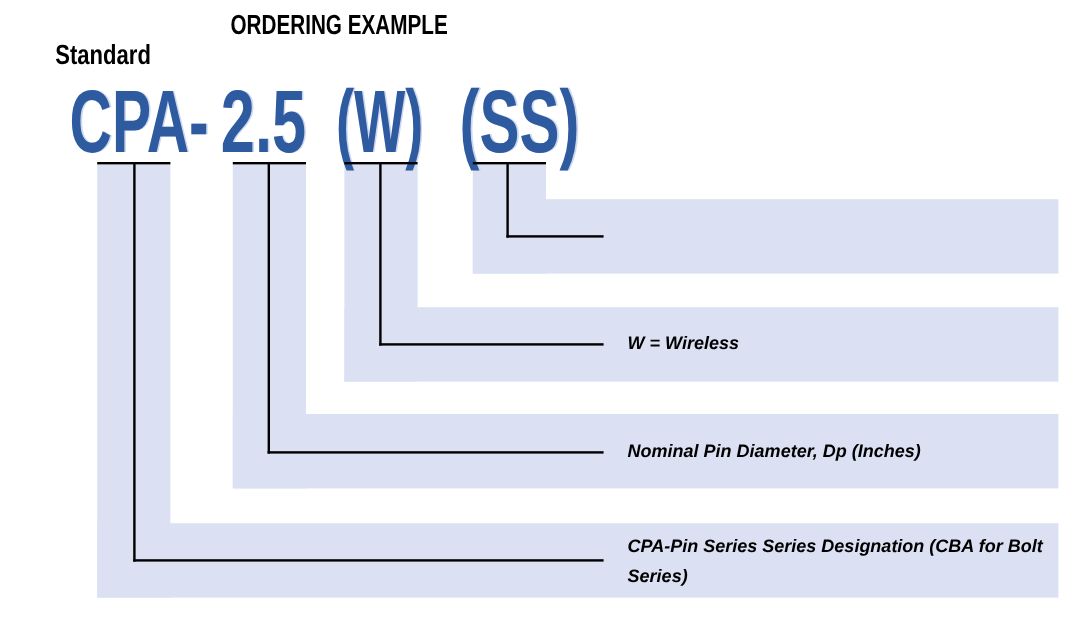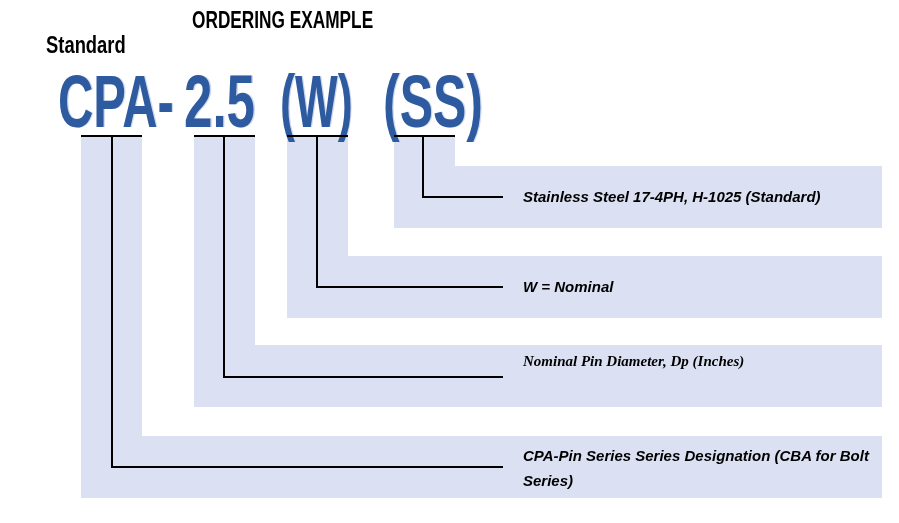--- a/index.html
+++ b/index.html
@@ -68,21 +68,21 @@
   .vline-3{left:316px;height:153px;}
   .vline-4{left:422px;height:63px;}
   .hline{height:2px;}
   .hline-1{top:466px;left:111px;width:392px;}
   .hline-2{top:376px;left:223px;width:280px;}
   .hline-3{top:286px;left:316px;width:187px;}
   .hline-4{top:196px;left:422px;width:81px;}
 
   .label-ss{top:188px;}
   .label-w{top:278px;}
-  .label-dp{top:352px;font-family:Liberation Serif, serif;}
+  .label-dp{top:368px;}
   .label-series{top:443px;}
 </style>
 </head>
 <body>
 
 <div class="stage">
 
   <div class="abs title">ORDERING EXAMPLE</div>
   <div class="abs subtitle">Standard</div>
 
@@ -109,18 +109,17 @@
   <div class="abs line vline vline-1"></div>
   <div class="abs line vline vline-2"></div>
   <div class="abs line vline vline-3"></div>
   <div class="abs line vline vline-4"></div>
 
   <div class="abs line hline hline-1"></div>
   <div class="abs line hline hline-2"></div>
   <div class="abs line hline hline-3"></div>
   <div class="abs line hline hline-4"></div>
 
-  <div class="abs callout-label label-ss">Stainless Steel 17-4PH, H-1025 (Standard)</div>
-  <div class="abs callout-label label-w">W = Nominal</div>
+  <div class="abs callout-label label-w">W = Wireless</div>
   <div class="abs callout-label label-dp">Nominal Pin Diameter, Dp (Inches)</div>
   <div class="abs callout-label two-line label-series">CPA-Pin Series Series Designation (CBA for Bolt Series)</div>
 
 </div>
 
 </body></html>

